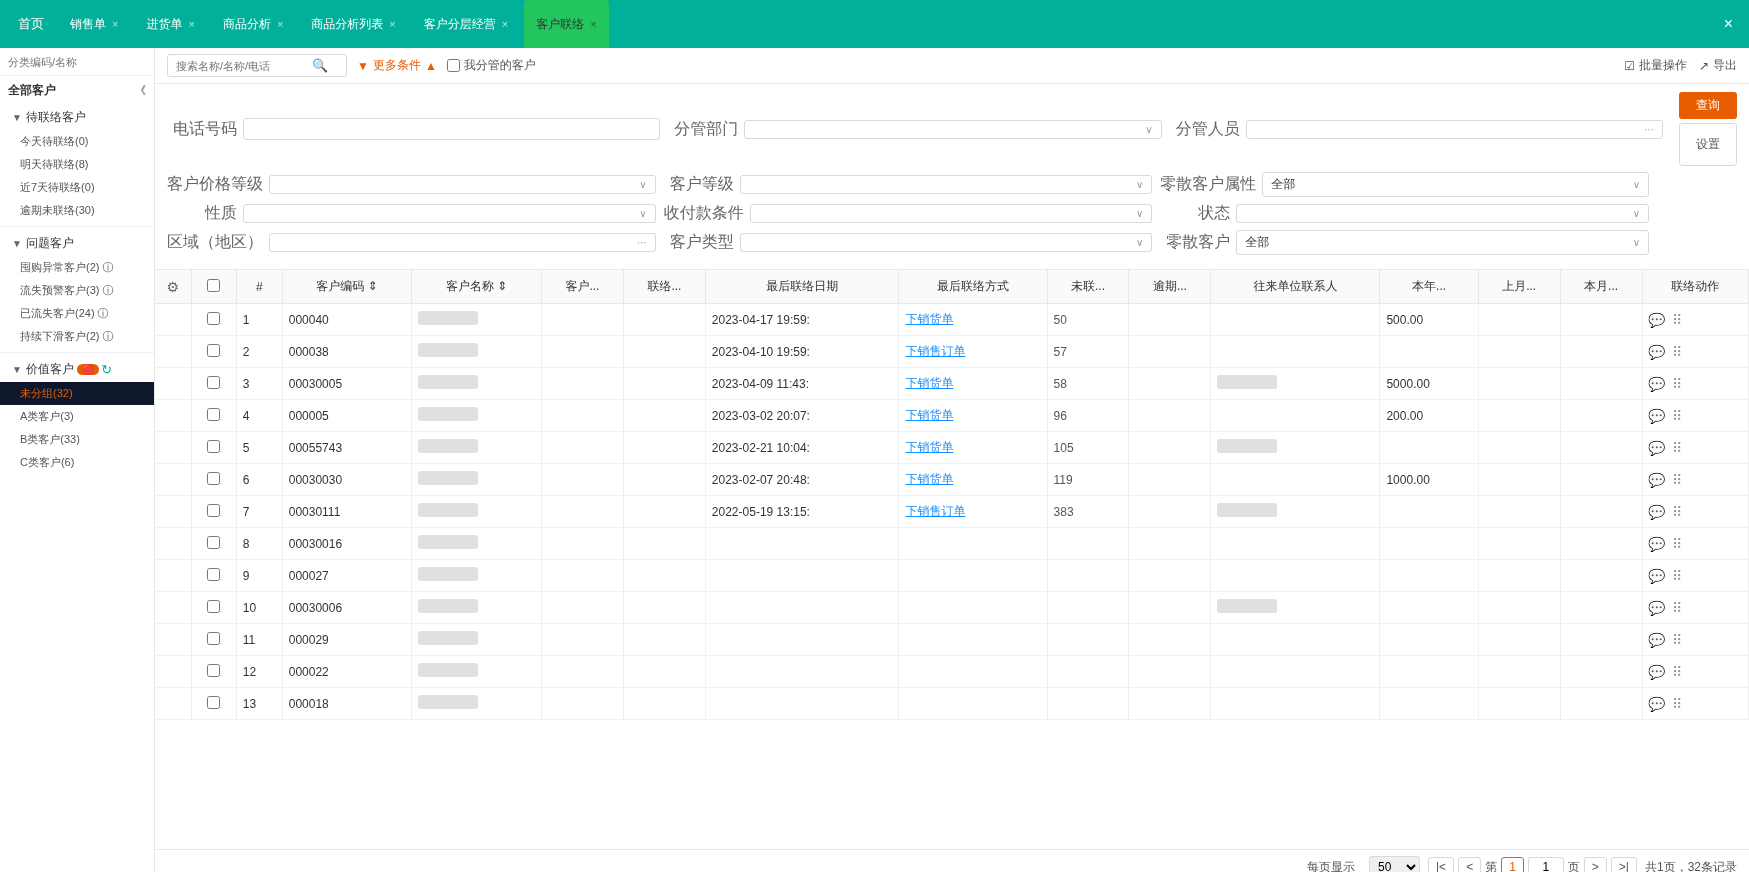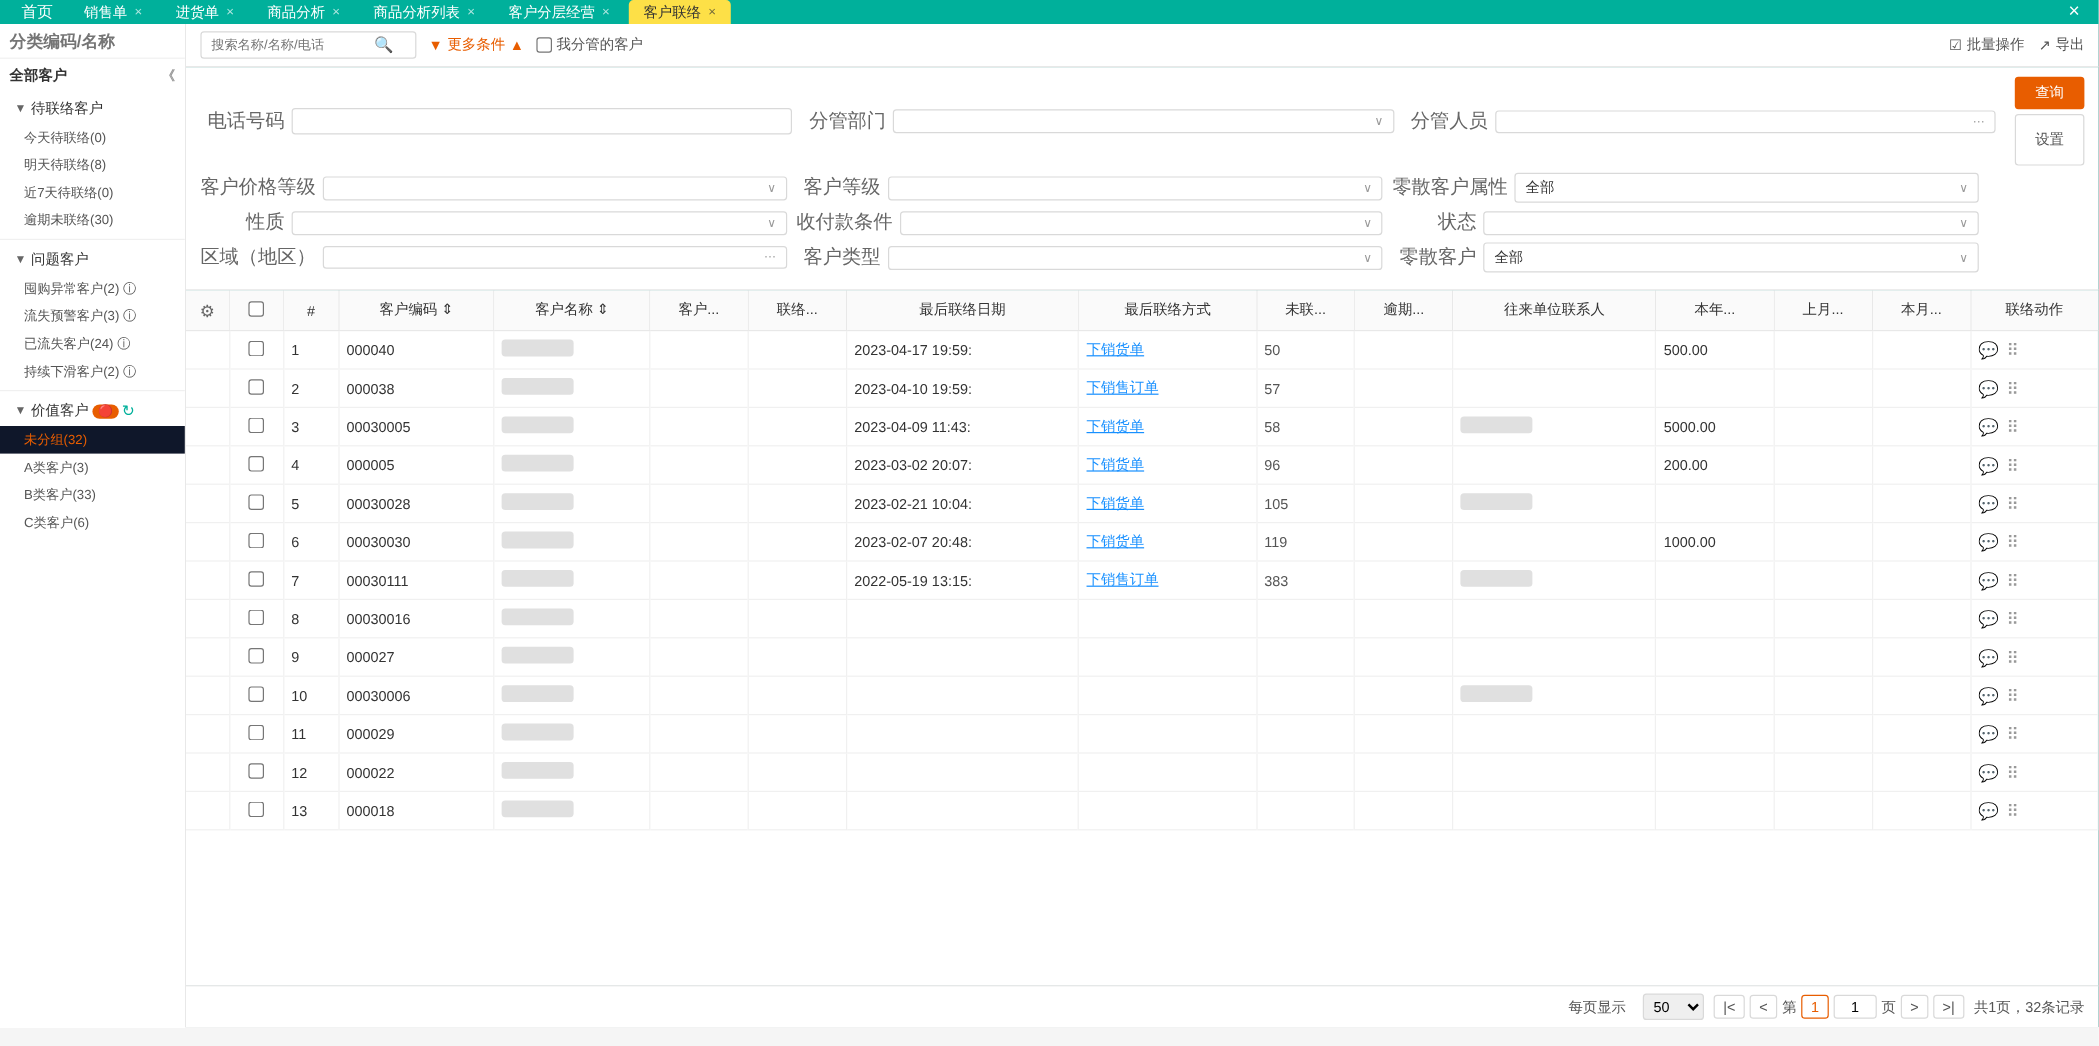--- a/index.html
+++ b/index.html
@@ -3,36 +3,36 @@
   <meta charset="utf-8">
   <style>
     * { box-sizing: border-box; margin: 0; padding: 0; font-family: 'Microsoft YaHei', Arial, sans-serif; font-size: 12px; }
     body { background: #f5f5f5; overflow: hidden; }
 
     
     .top-nav {
       display: flex;
       align-items: center;
       background: #00b09b;
-      height: 20px;
+      height: 48px;
       padding: 0 8px;
       gap: 4px;
     }
     .nav-tab {
       display: flex;
       align-items: center;
       padding: 0 12px;
       height: 100%;
       color: #fff;
       cursor: pointer;
       font-size: 13px;
       white-space: nowrap;
     }
     .nav-tab.active {
-      background: #fde047;
+      background: #22c55e;
       color: #333;
       border-radius: 4px 4px 0 0;
     }
     .nav-tab .close-btn {
       margin-left: 6px;
       font-size: 11px;
       opacity: 0.7;
     }
     .nav-home {
       color: #fff;
@@ -69,23 +69,22 @@
       display: flex;
       align-items: center;
       padding: 6px 8px;
       border-bottom: 1px solid #f0f0f0;
       gap: 4px;
     }
     .sidebar-search input {
       flex: 1;
       border: none;
       outline: none;
-      font-size: 14px;
+      font-size: 11px;
       color: #999;
-      font-weight: bold;
     }
     .sidebar-search .search-icon {
       color: #00b09b;
       font-size: 13px;
     }
     .sidebar-section-header {
       display: flex;
       align-items: center;
       justify-content: space-between;
       padding: 6px 8px;
@@ -721,21 +720,21 @@
         <div class="action-icons">
           <span class="action-icon">💬</span>
           <span class="action-icon">⠿</span>
         </div>
       </td>
     </tr>
             <tr>
       <td></td>
       <td class="checkbox-col"><input type="checkbox" style=""></td>
       <td>5</td>
-      <td>00030028</td>
+      <td>00055743</td>
       <td><span class="td-blurred"></span></td>
       <td></td>
       <td></td>
       <td>2023-02-21 10:04:</td>
       <td><span class="td-link">下销货单</span></td>
       <td class="td-num">105</td>
       <td></td>
       <td><span class="td-blurred"></span></td>
       <td></td>
       <td></td>

